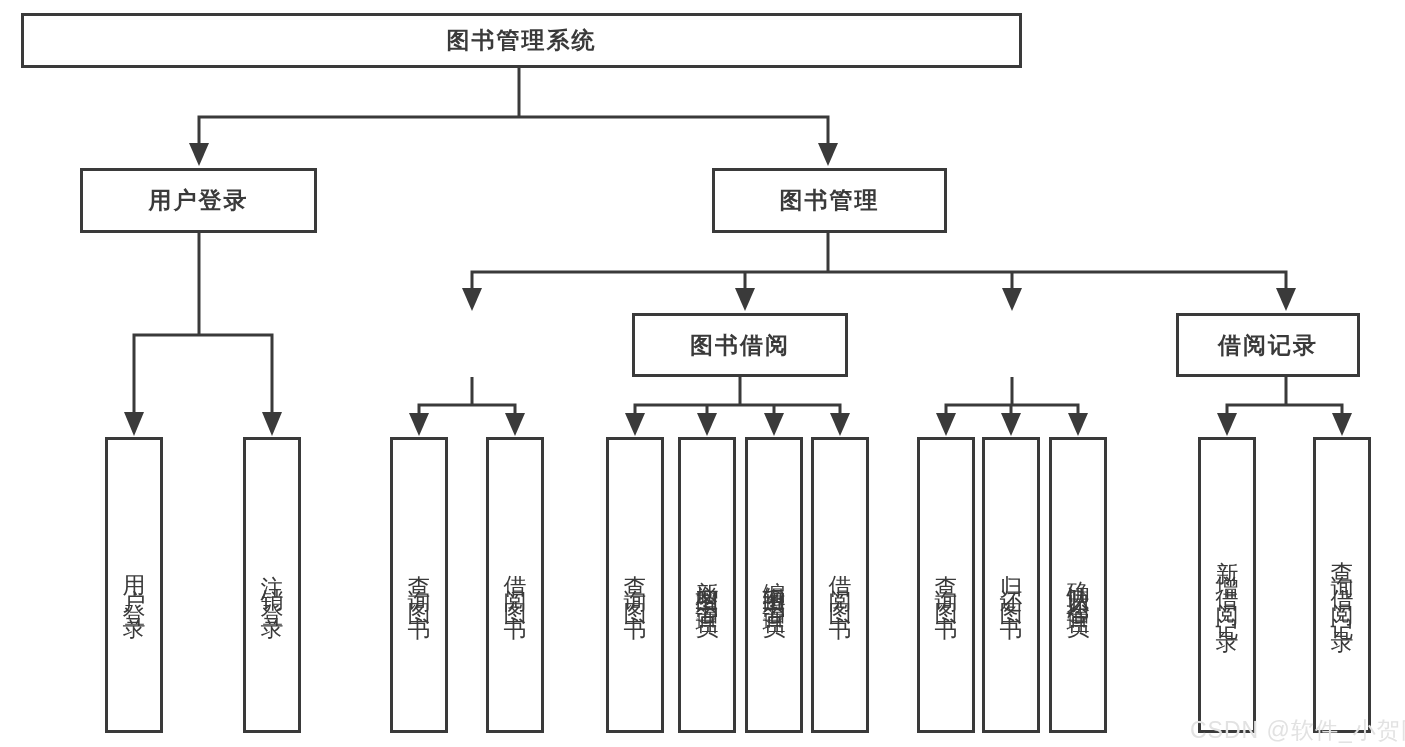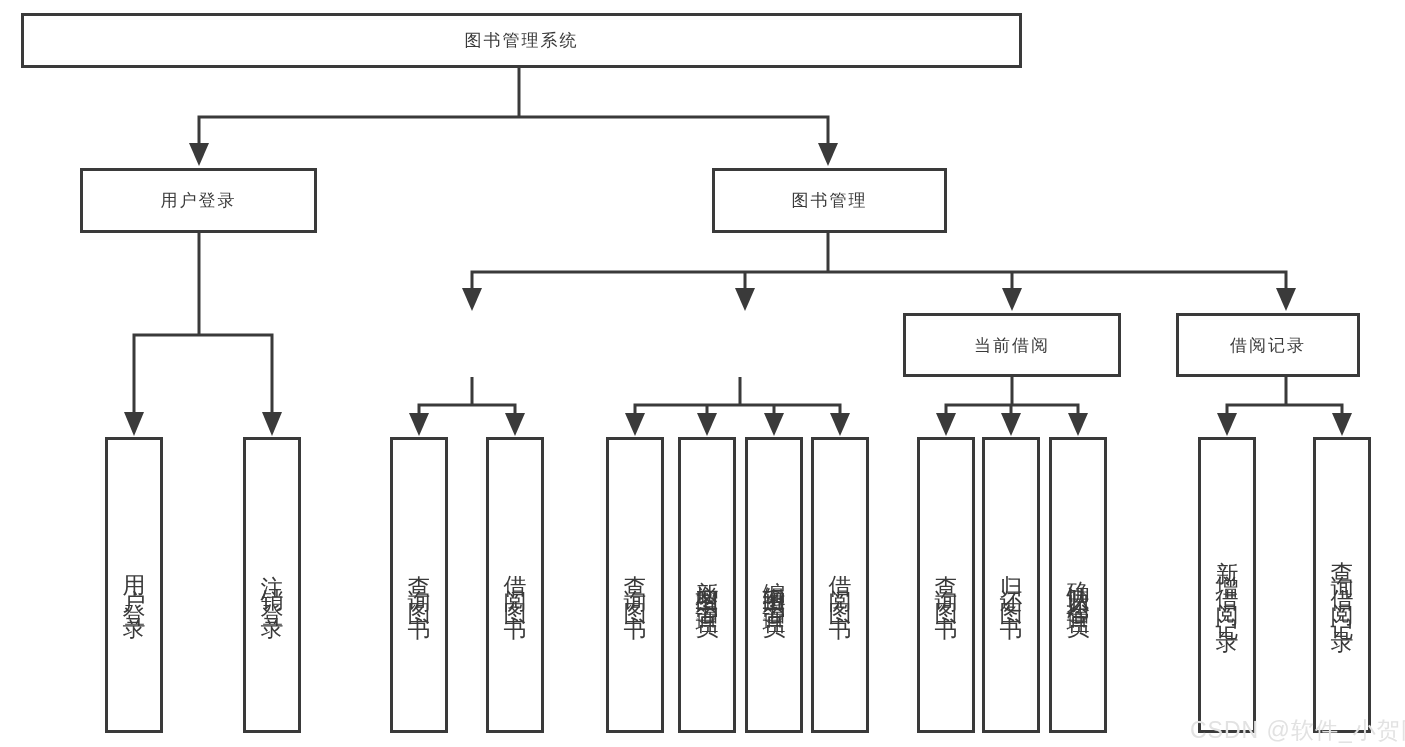--- a/index.html
+++ b/index.html
@@ -26,23 +26,24 @@
     box-sizing: border-box;
     background: #ffffff;
     border: 3px solid #3a3a3a;
     color: #3a3a3a;
     display: flex;
     align-items: center;
     justify-content: center;
     text-align: center;
   }
   .hbox {
-    font-size: 17px;
+    font-size: 23px;
     letter-spacing: 2px;
     line-height: 1;
+    font-weight: bold;
   }
   .root-box   { left: 21px;  top: 13px;  width: 1001px; height: 55px; }
   .l2-login   { left: 80px;  top: 168px; width: 237px;  height: 65px; }
   .l2-manage  { left: 712px; top: 168px; width: 235px;  height: 65px; }
   .l3-a { left: 363px;  top: 313px; width: 218px; height: 64px; }
   .l3-b { left: 632px;  top: 313px; width: 216px; height: 64px; }
   .l3-c { left: 903px;  top: 313px; width: 218px; height: 64px; }
   .l3-d { left: 1176px; top: 313px; width: 184px; height: 64px; }
   .vbox {
     top: 437px;
@@ -120,21 +121,21 @@
       <polygon points="1217,413 1237,413 1227,436"></polygon>
       <polygon points="1332,413 1352,413 1342,436"></polygon>
     </g>
   </svg>
 
   <div class="box hbox root-box">图书管理系统</div>
 
   <div class="box hbox l2-login">用户登录</div>
   <div class="box hbox l2-manage">图书管理</div>
 
-  <div class="box hbox l3-c">当前借阅</div>
+  <div class="box hbox l3-b">图书借阅</div>
   <div class="box hbox l3-d">借阅记录</div>
 
   <div class="box vbox" style="left:105px">用户登录</div>
   <div class="box vbox" style="left:243px">注销登录</div>
 
   <div class="box vbox" style="left:390px">查询图书</div>
   <div class="box vbox" style="left:486px">借阅图书</div>
 
   <div class="box vbox" style="left:606px">查询图书</div>
   <div class="box vbox tight" style="left:678px">新增图书（管理员）</div>

